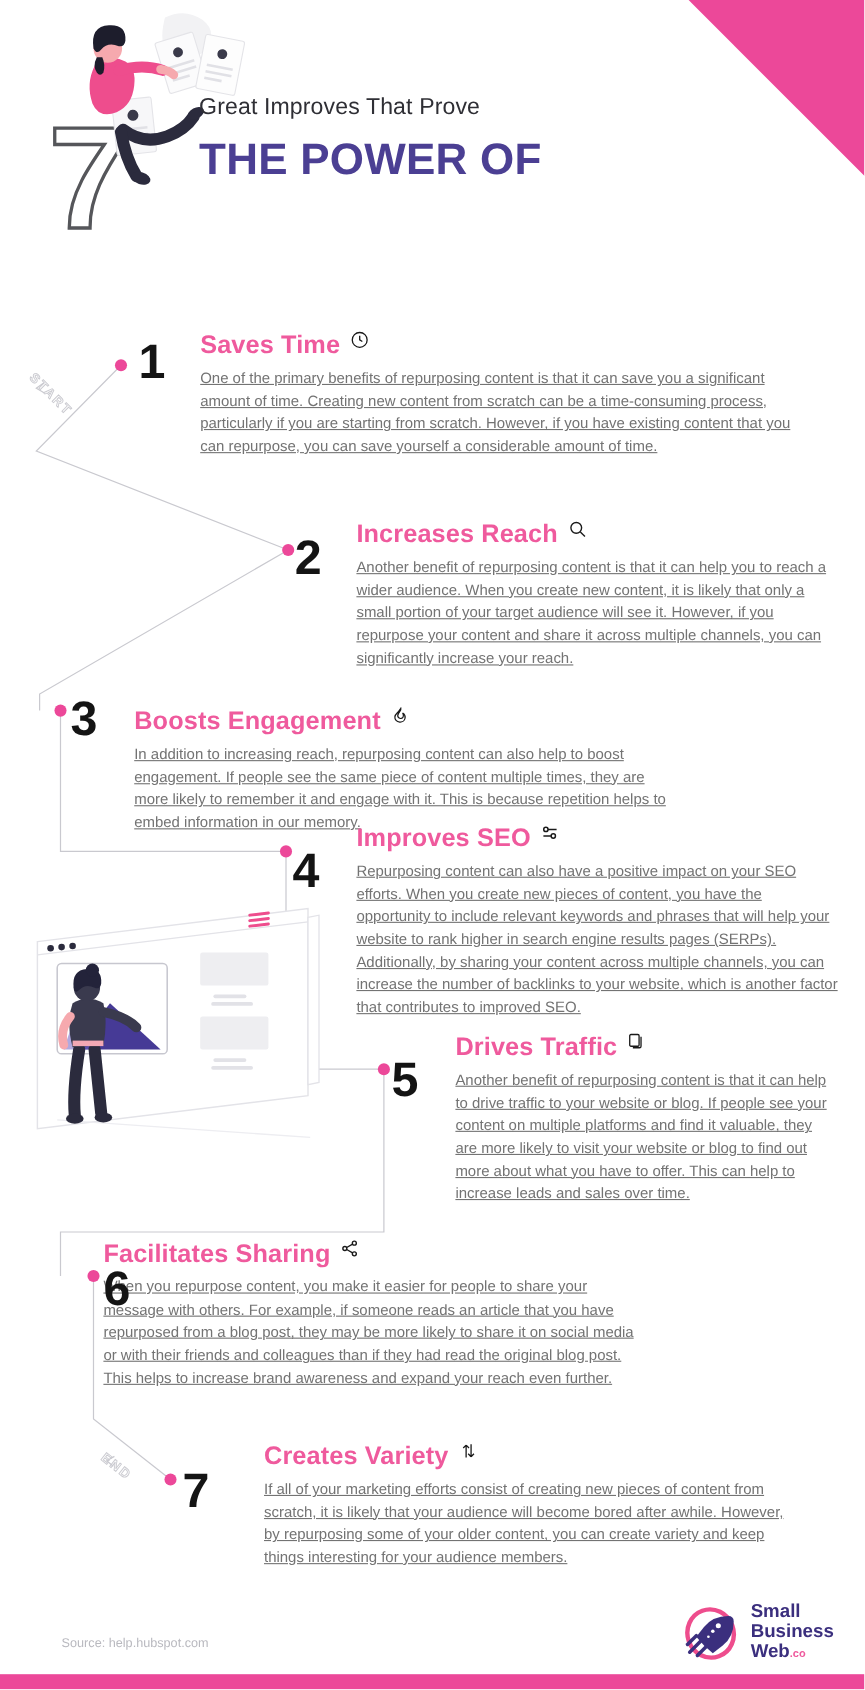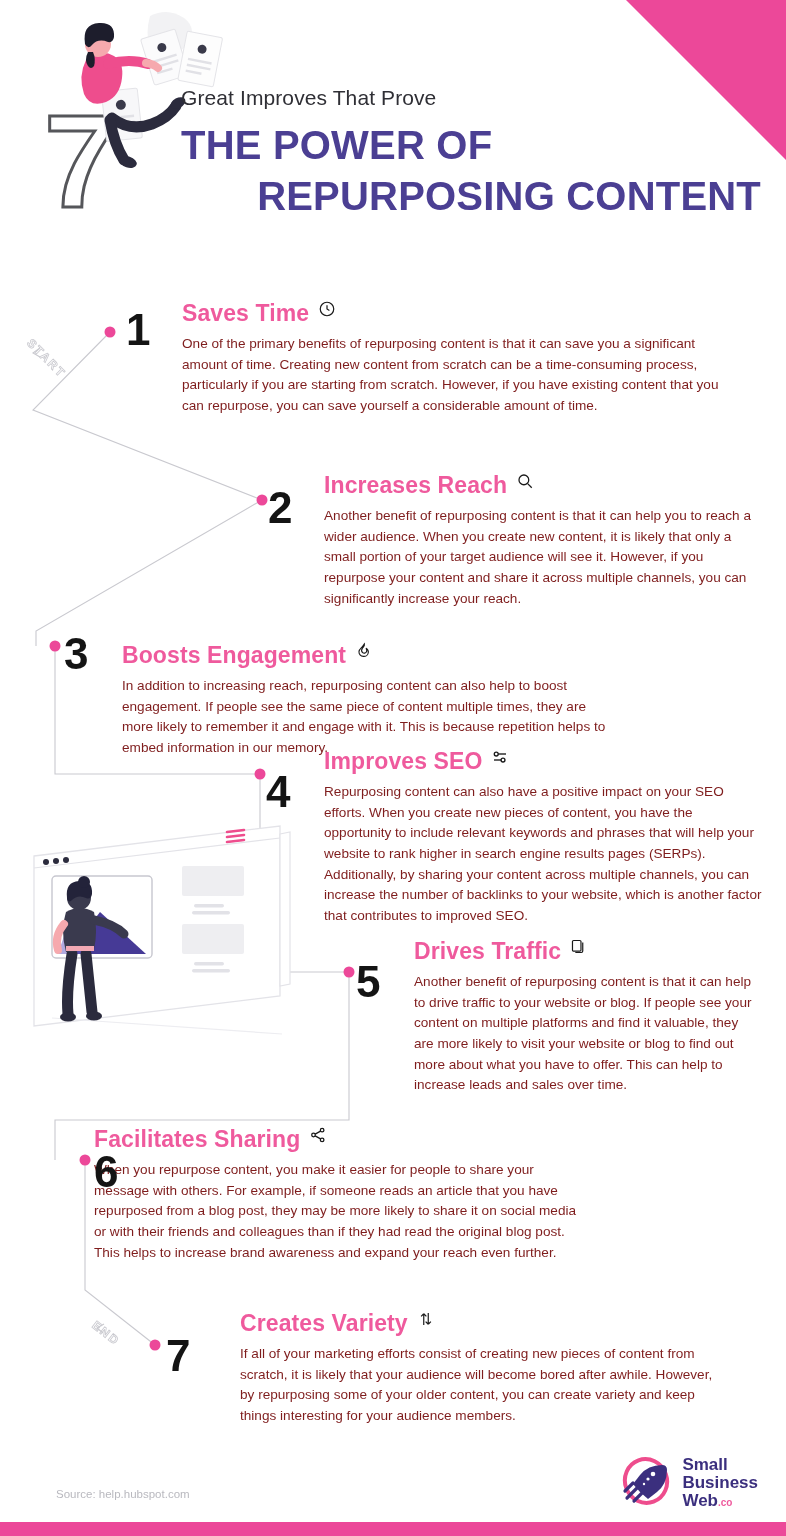--- a/index.html
+++ b/index.html
@@ -99,21 +99,22 @@
     font-size: 23px;
     font-weight: 700;
     color: #ef5a9d;
     letter-spacing: .1px;
     white-space: nowrap;
   }
   .step-icon { display: inline-flex; align-items: center; }
   .step-body {
     font-size: 13.6px;
     line-height: 1.52;
-    color: #7f1d1d;
+    color: #737373;
+    text-decoration: underline;
   }
 
   
   .path-label {
     position: absolute;
     font-size: 12px;
     font-weight: 700;
     letter-spacing: 2px;
     color: transparent;
     -webkit-text-stroke: .8px #c9c9cf;
@@ -123,21 +124,21 @@
   .source {
     position: absolute;
     left: 56px; bottom: 36px;
     font-size: 11.5px;
     color: #b9b9bf;
   }
   .logo {
     position: absolute;
     right: 28px; bottom: 26px;
     display: flex;
-    align-items: flex-start;
+    align-items: flex-end;
     gap: 8px;
   }
   .logo-text {
     font-size: 17px;
     font-weight: 700;
     line-height: 1.06;
     color: #3b2f7e;
   }
   .logo-text .tld { font-size: 10px; color: #ef5a9d; }
 </style>
@@ -235,21 +236,20 @@
         <circle cx="38" cy="36" r="13" fill="#f6a9ae"></circle>
 
         <path d="M25 36 q-3 -20 14 -21 q16 -1 15 14 q-1 6 -6 5 q-10 -4 -16 3 q-4 5 -7 -1 z" fill="#1d1d2c"></path>
         <path d="M28 44 q-4 8 0 14 q3 4 6 0 q2 -7 -1 -14 z" fill="#1d1d2c"></path>
       </g>
     </svg>
 
     <div class="kicker">Great Improves That Prove</div>
     <div class="title">
       <span class="line1">THE POWER OF</span>
-      <span class="line2">REPURPOSING CONTENT</span>
     </div>
   </div>
 
   <svg style="position:absolute; left:22px; top:820px;" width="270" height="240" viewBox="0 0 270 240">
 
     <path d="M12 36 L258 6 L258 176 L12 206 Z" fill="#ffffff" stroke="#e3e3e8" stroke-width="1.3"></path>
 
     <path d="M258 14 L268 12 L268 164 L258 166 Z" fill="#ffffff" stroke="#e3e3e8" stroke-width="1.2"></path>
 
     <g fill="#2b2b3d">

